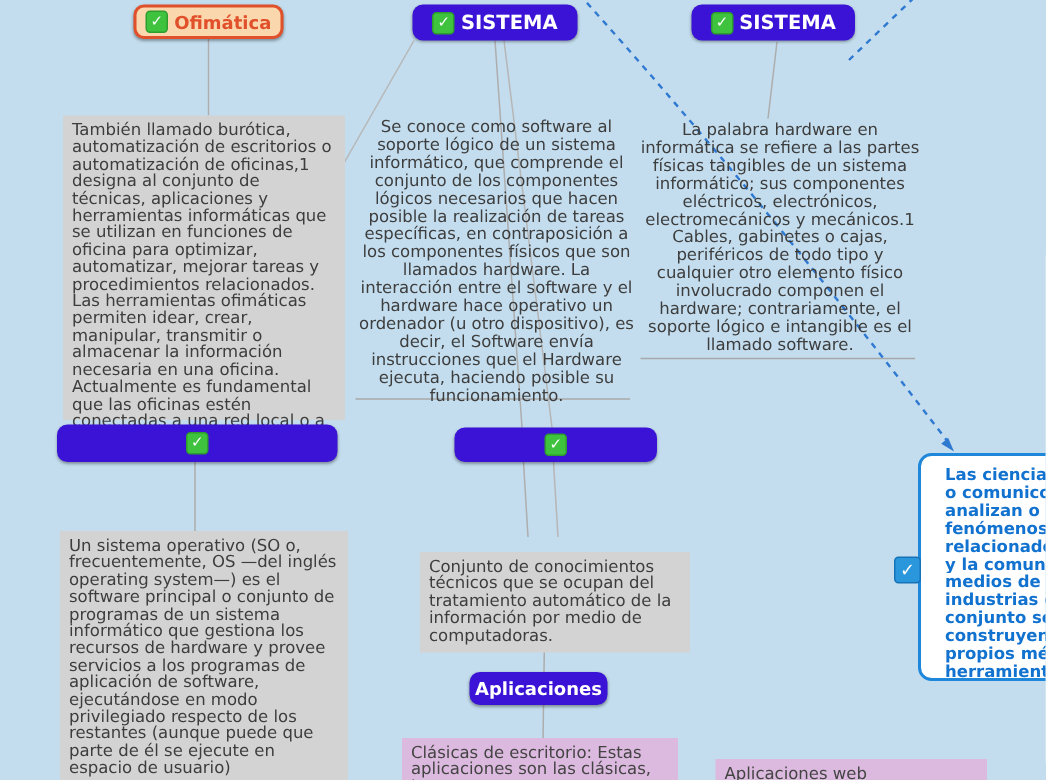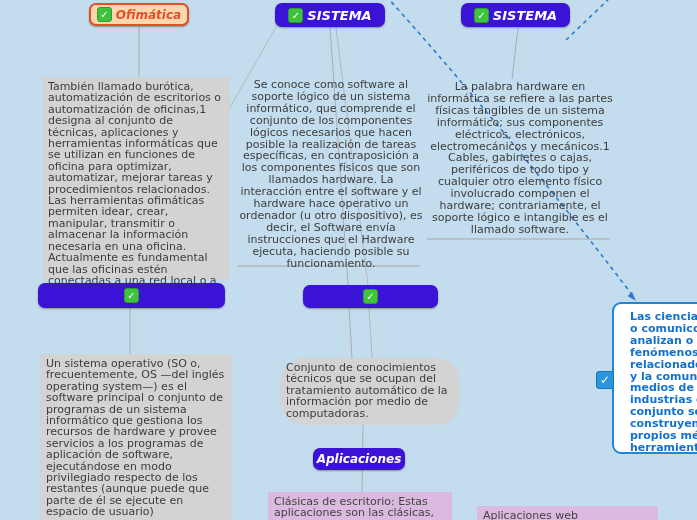--- a/index.html
+++ b/index.html
@@ -6,21 +6,21 @@
   body{font-family:"DejaVu Sans","Liberation Sans",sans-serif;}
   #canvas{position:relative;width:697px;height:520px;background:#c3ddee;overflow:hidden;}
 
   
   #wires{position:absolute;left:0;top:0;width:697px;height:520px;z-index:1;pointer-events:none;}
 
   
   .node{position:absolute;z-index:2;display:flex;align-items:center;justify-content:center;
         gap:4px;border-radius:7px;font-weight:bold;box-sizing:border-box;
         box-shadow:0 1px 2px rgba(0,0,0,.35);cursor:pointer;}
-  .node .nlabel{white-space:nowrap;font-style:italic;}
+  .node .nlabel{white-space:nowrap;}
   .indigo{background:#3a13d7;color:#ffffff;}
   .peach{background:#fbd7ae;border:2px solid #e0502a;color:#e0502a;}
 
   
   .cb{display:flex;align-items:center;justify-content:center;border-radius:3px;
       color:#ffffff;font-weight:bold;flex:0 0 auto;}
   .cb.green{width:13px;height:13px;background:#3fc33f;border:1px solid #2d9e2d;font-size:10px;line-height:13px;}
   .cb.blue{position:absolute;left:596px;top:371px;width:16px;height:16px;background:#2a97dc;
            border:1px solid #1673b8;font-size:12px;z-index:4;}
 
@@ -86,21 +86,21 @@
   <div class="node indigo" style="left:38px;top:283px;width:187px;height:25px;font-size:13px;">
     <span class="cb green">✓</span>
   </div>
 
   <div class="node indigo" style="left:303px;top:285px;width:135px;height:23px;font-size:13px;">
     <span class="cb green">✓</span>
   </div>
 
   <div class="tbox graybg" style="left:40px;top:354px;width:192px;height:170px;">Un sistema operativo (SO o, frecuentemente, OS —del inglés operating system—) es el software principal o conjunto de programas de un sistema informático que gestiona los recursos de hardware y provee servicios a los programas de aplicación de software, ejecutándose en modo privilegiado respecto de los restantes (aunque puede que parte de él se ejecute en espacio de usuario)</div>
 
-  <div class="tbox graybg" style="left:280px;top:358px;width:180px;height:67px;border-radius:24px;">Conjunto de conocimientos técnicos que se ocupan del tratamiento automático de la información por medio de computadoras.</div>
+  <div class="tbox graybg" style="left:280px;top:368px;width:180px;height:67px;">Conjunto de conocimientos técnicos que se ocupan del tratamiento automático de la información por medio de computadoras.</div>
 
   <div class="node indigo" style="left:313px;top:448px;width:92px;height:22px;font-size:12px;">
     <span class="nlabel">Aplicaciones</span>
   </div>
 
   <div class="tbox pinkbg" style="left:268px;top:492px;width:184px;height:32px;color:#444444;">Clásicas de escritorio: Estas aplicaciones son las clásicas, las</div>
 
   <div class="tbox pinkbg" style="left:477px;top:506px;width:181px;height:18px;color:#444444;">Aplicaciones web</div>
 
   <div class="bluebox">

